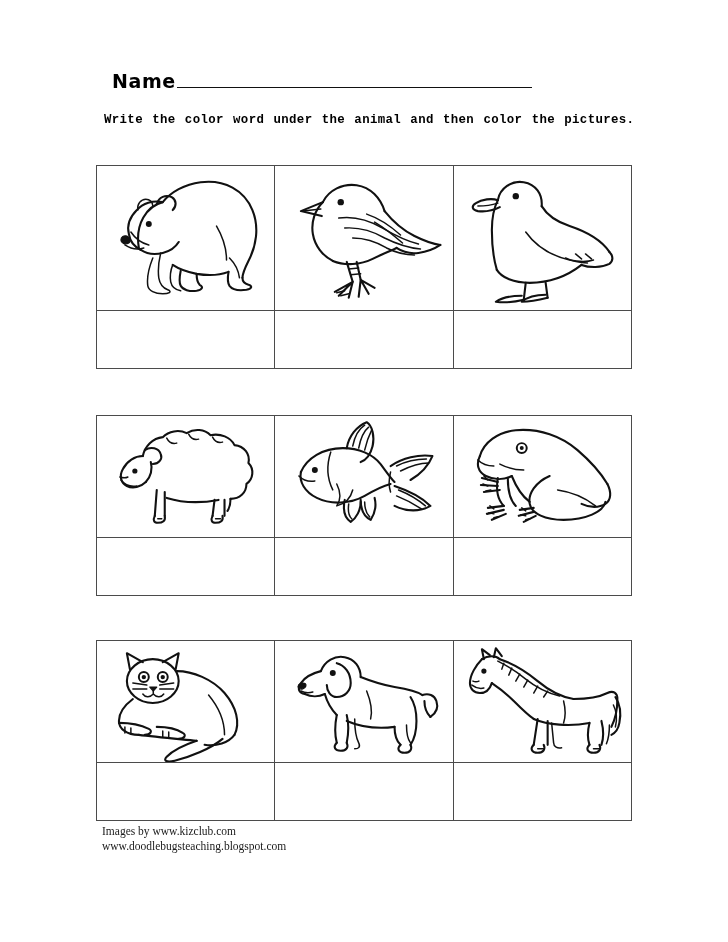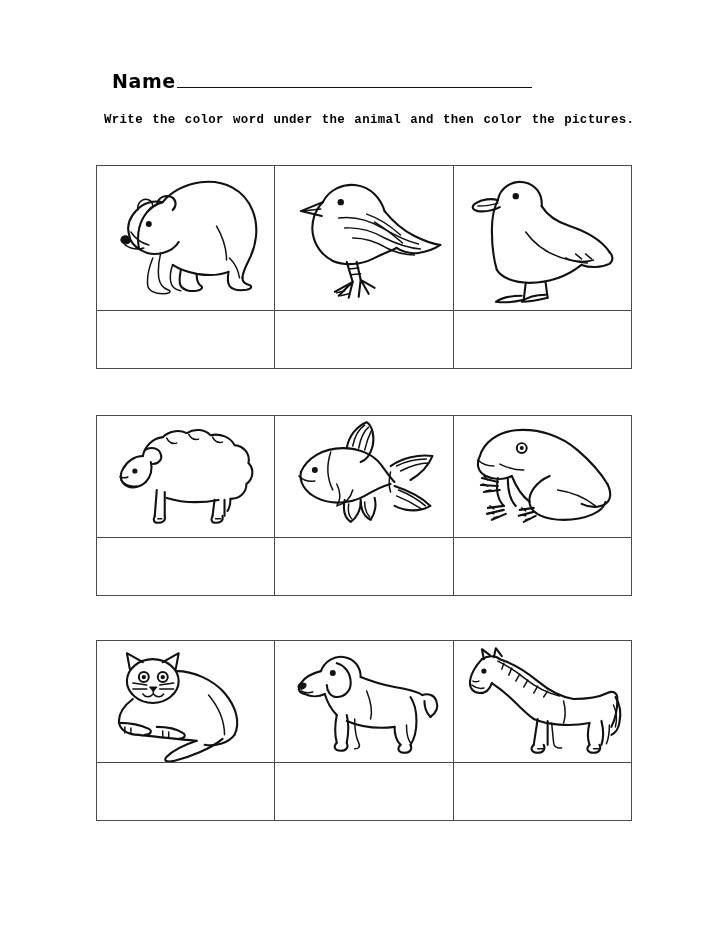--- a/index.html
+++ b/index.html
@@ -502,14 +502,18 @@
       </div>
 
     </div>
     <div class="answer-row">
       <div class="cell answer-cell"></div>
       <div class="cell answer-cell"></div>
       <div class="cell answer-cell"></div>
     </div>
   </div>
 
+  <div class="credits">
+    <div>Images by  www.kizclub.com</div>
+    <div>www.doodlebugsteaching.blogspot.com</div>
+  </div>
 
 </div>
 
 </body></html>

